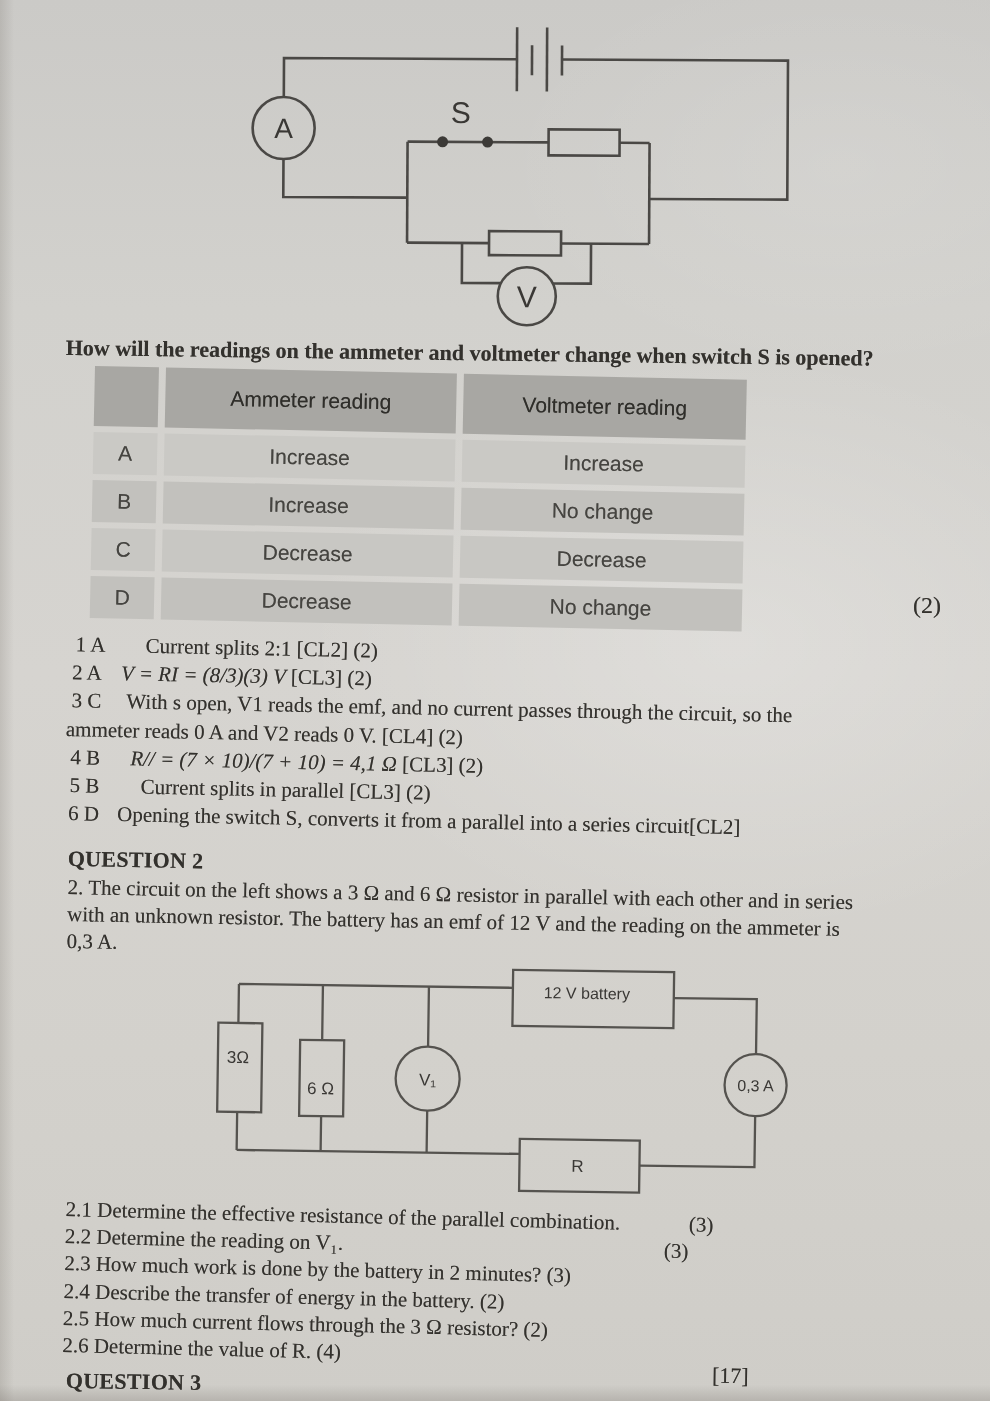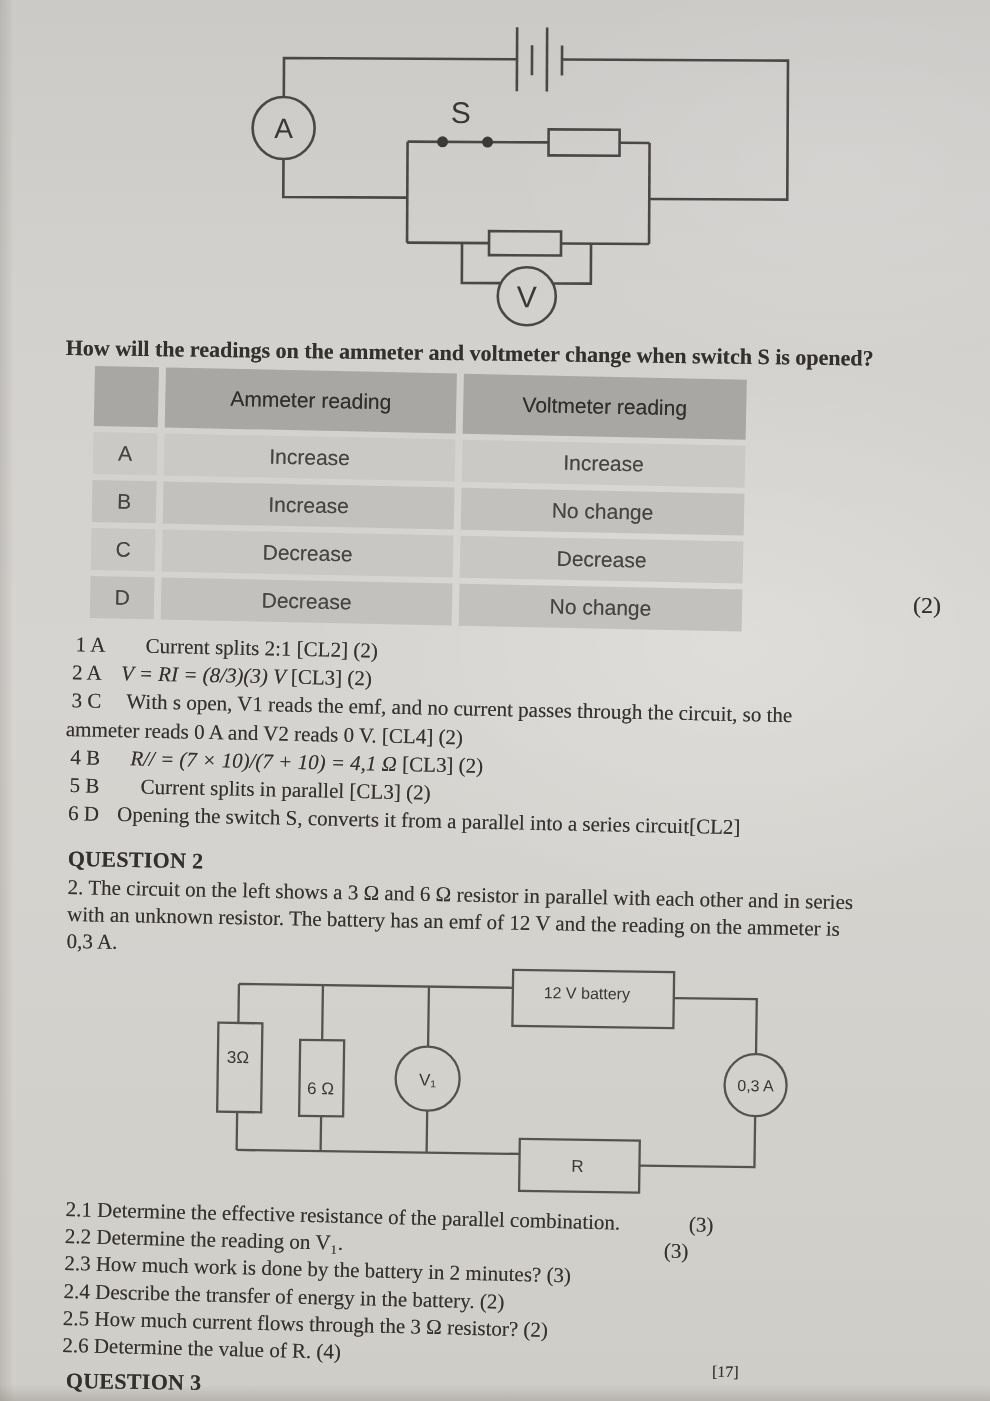--- a/index.html
+++ b/index.html
@@ -59,21 +59,21 @@
     transform:rotate(1deg);transform-origin:left top;}
   .q2-intro{left:68px;top:874px;width:900px;font-size:21px;line-height:26.8px;
     transform:rotate(1.1deg);transform-origin:left top;}
   .q2-items{left:66px;top:1196px;width:648px;font-size:21px;line-height:27.2px;
     transform:rotate(1.4deg);transform-origin:left top;}
   .q2-line{height:27.2px;white-space:nowrap;}
   .q2-line .rmark{float:right;}
   
   .q3-head{left:66px;top:1368px;font-size:22px;font-weight:700;letter-spacing:0.3px;
     transform:rotate(0.8deg);transform-origin:left top;}
-  .total-mark{left:712px;top:1363px;font-size:16px;transform:rotate(0.8deg);}
+  .total-mark{left:712px;top:1363px;font-size:22px;transform:rotate(0.8deg);}
 </style>
 </head>
 <body>
 
 <svg id="circuit1" class="circuit" width="990" height="345" viewBox="0 0 990 345">
 
   <path class="wire" d="M284 97 V58 H517"></path>
   <path class="wire" d="M562 58 H788 V197 H650"></path>
   <path class="wire" d="M284 159 V197 H408"></path>
 

